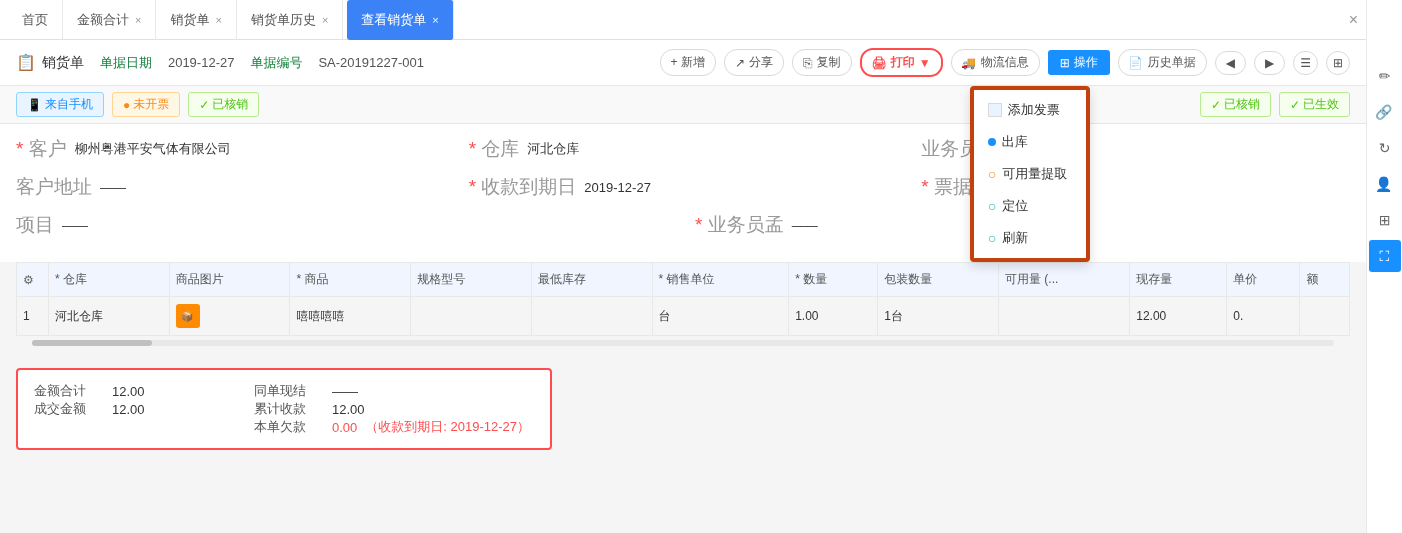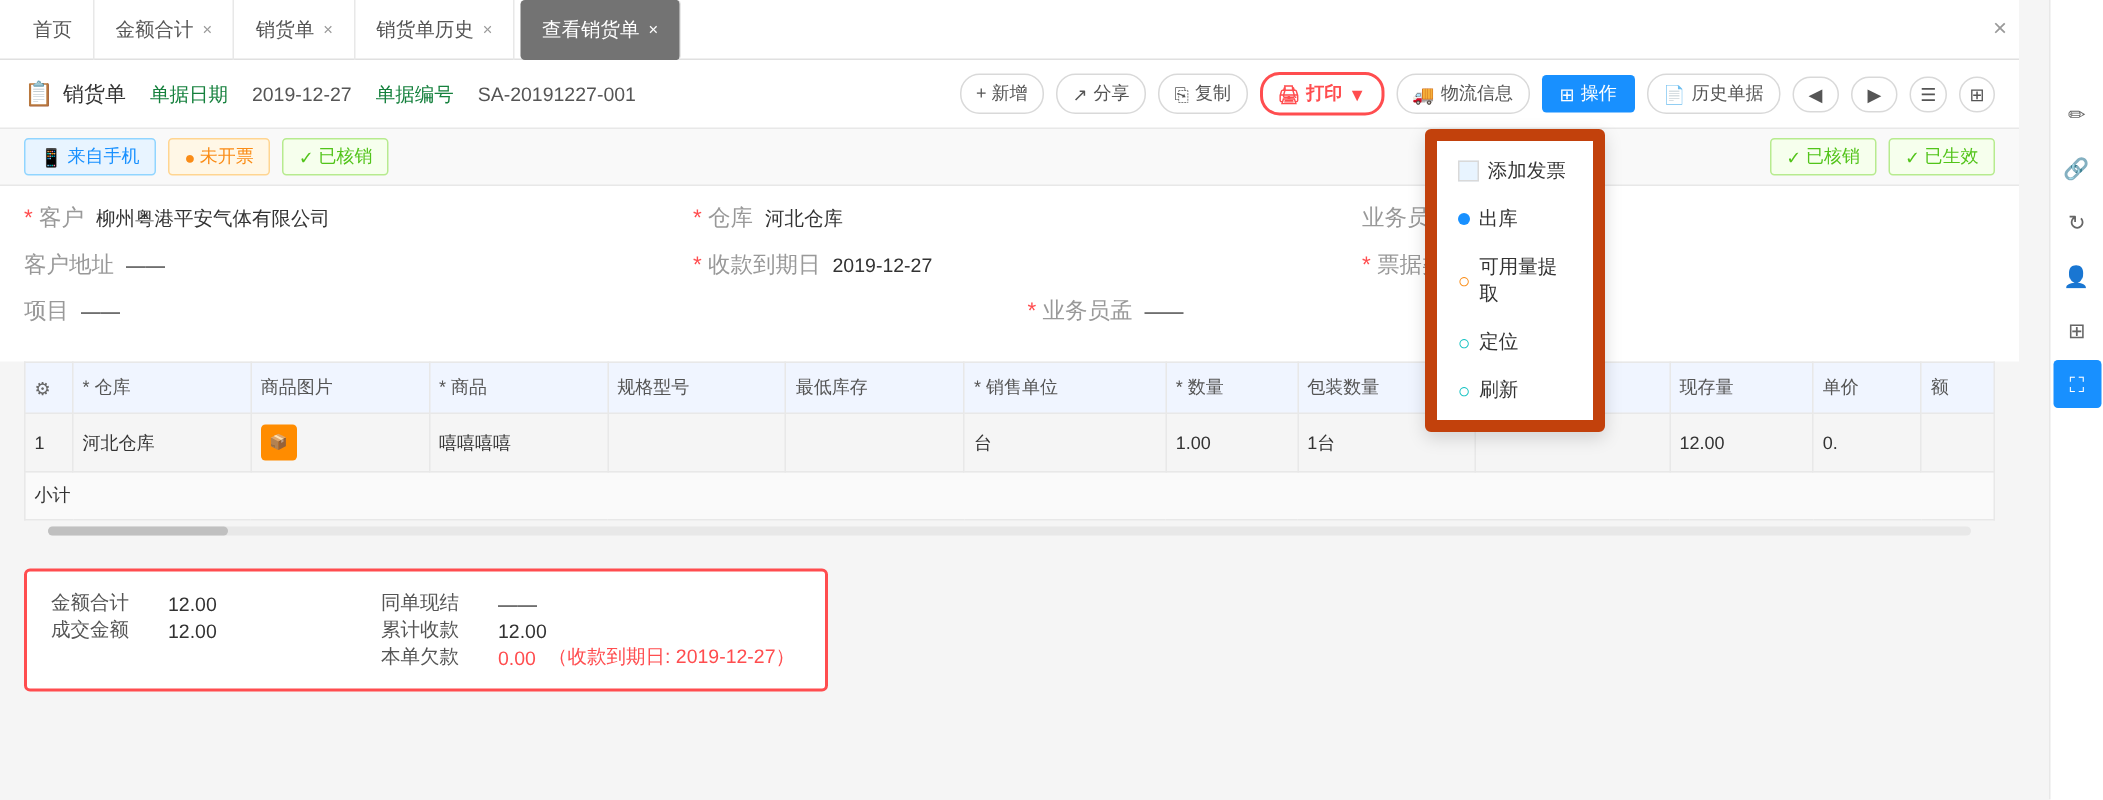--- a/index.html
+++ b/index.html
@@ -8,21 +8,21 @@
     
     .tab-bar {
       display: flex; align-items: center; background: #fff; border-bottom: 1px solid #e0e0e0;
       padding: 0 8px; height: 40px; position: relative;
     }
     .tab-item {
       display: flex; align-items: center; padding: 0 14px; height: 40px; cursor: pointer;
       font-size: 13px; color: #555; border-right: 1px solid #e8e8e8; white-space: nowrap;
     }
     .tab-item .tab-close { margin-left: 6px; color: #999; font-size: 11px; cursor: pointer; }
-    .tab-item.highlighted { background: #737373; color: #fff; border-radius: 3px; margin: 0 4px; }
+    .tab-item.highlighted { background: #3b82f6; color: #fff; border-radius: 3px; margin: 0 4px; }
     .tab-item.highlighted .tab-close { color: #fff; }
     .tab-close-all { margin-left: auto; color: #999; cursor: pointer; font-size: 16px; }
 
     
     .doc-header {
       display: flex; align-items: center; padding: 8px 16px; border-bottom: 1px solid #e8e8e8;
       background: #fff; gap: 16px;
     }
     .doc-title { display: flex; align-items: center; gap: 6px; font-size: 14px; font-weight: 500; }
     .doc-title-icon { color: #1890ff; font-size: 16px; }
@@ -40,34 +40,34 @@
     .toolbar-left { display: flex; align-items: center; gap: 8px; }
     .toolbar-right { margin-left: auto; display: flex; align-items: center; gap: 8px; }
     .tag-btn { display: flex; align-items: center; gap: 3px; padding: 3px 10px; border-radius: 3px; font-size: 12px; cursor: pointer; border: 1px solid; white-space: nowrap; }
     .tag-blue { background: #e8f4ff; color: #1890ff; border-color: #91d5ff; }
     .tag-orange { background: #fff7e6; color: #fa8c16; border-color: #ffd591; }
     .tag-green { background: #f6ffed; color: #52c41a; border-color: #b7eb8f; }
 
     
     .ops-btn { background: #1890ff; color: #fff; border: none; padding: 4px 12px; border-radius: 3px; cursor: pointer; font-size: 12px; display: flex; align-items: center; gap: 4px; position: relative; }
     .ops-dropdown {
-      position: absolute; top: 36px; right: 20px; background: #fff; border: 8px solid #c2410c;
+      position: absolute; top: 36px; right: 20px; background: #fff; border: 4px solid #c2410c;
       border-radius: 4px; box-shadow: 0 4px 12px rgba(0,0,0,0.15); z-index: 100; min-width: 120px;
       padding: 4px 0;
     }
     .ops-item { display: flex; align-items: center; gap: 6px; padding: 7px 14px; cursor: pointer; font-size: 13px; color: #333; }
     .ops-item .dot { width: 8px; height: 8px; border-radius: 50%; display: inline-block; }
     .dot-blue { background: #1890ff; }
     .checkbox-icon { width: 14px; height: 14px; border: 1px solid #d9d9d9; display: inline-block; background: #e8f4ff; }
 
     
     .form-area { padding: 12px 16px; background: #fff; }
     .form-row { display: flex; align-items: center; margin-bottom: 12px; gap: 24px; }
     .form-field { display: flex; align-items: center; gap: 8px; flex: 1; }
-    .form-label { color: #999; white-space: nowrap; font-size: 15px; }
+    .form-label { color: #999; white-space: nowrap; font-size: 19px; }
     .form-label.required::before { content: '* '; color: #ff4d4f; }
     .form-value { color: #333; font-size: 13px; }
     .add-note { color: #fa8c16; cursor: pointer; font-size: 12px; display: flex; align-items: center; gap: 3px; }
 
     
     .table-area { padding: 0 16px; }
     .data-table { width: 100%; border-collapse: collapse; font-size: 12px; }
     .data-table th { background: #f0f5ff; color: #555; padding: 8px 6px; text-align: left; border: 1px solid #e8e8e8; white-space: nowrap; font-weight: normal; }
     .data-table td { padding: 7px 6px; border: 1px solid #e8e8e8; color: #333; }
     .data-table tr:nth-child(even) td { background: #fafafa; }
@@ -97,21 +97,21 @@
     .sidebar-btn {
       width: 32px; height: 32px; display: flex; align-items: center; justify-content: center;
       cursor: pointer; color: #666; font-size: 14px; border-radius: 3px;
     }
     .sidebar-btn.active { background: #1890ff; color: #fff; }
 
     
     .scroll-track { height: 6px; background: #e8e8e8; border-radius: 3px; margin: 0 16px; }
     .scroll-thumb { width: 120px; height: 6px; background: #c0c0c0; border-radius: 3px; }
 
-    .doc-wrapper { margin-right: 56px; }
+    .doc-wrapper { margin-right: 36px; }
 
     .ops-container { position: relative; display: inline-block; }
   </style>
 </head>
 <body>
 
 <div class="doc-wrapper">
 
   <div class="tab-bar">
     <div class="tab-item">
@@ -308,23 +308,20 @@
           <td></td>
           <td></td>
           <td>台</td>
           <td>1.00</td>
           <td>1台</td>
           <td></td>
           <td>12.00</td>
           <td>0.</td>
           <td></td>
         </tr>
-        <tr class="subtotal">
-          <td colspan="13">小计</td>
-        </tr>
       </tbody>
     </table>
 
     <div style="margin: 4px 0;">
       <div class="scroll-track">
         <div class="scroll-thumb"></div>
       </div>
     </div>
   </div>
 

